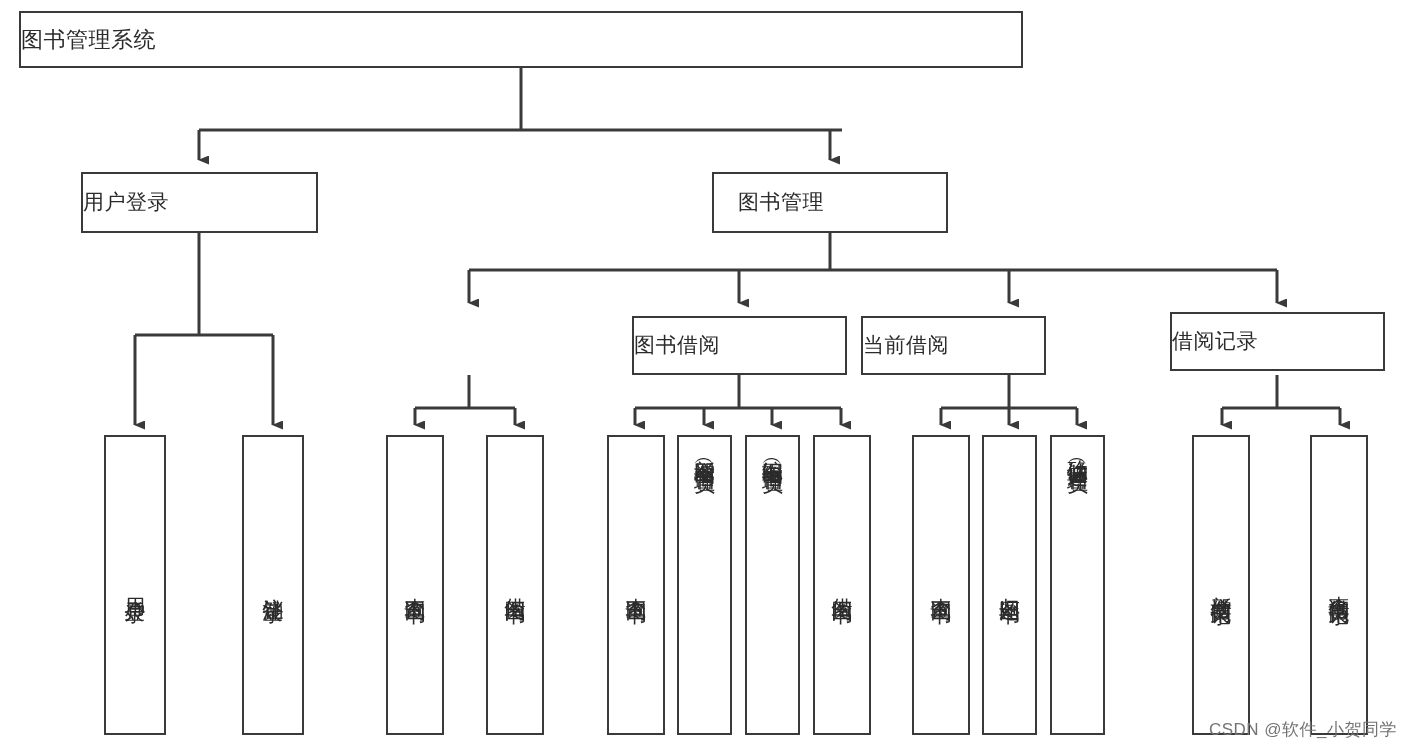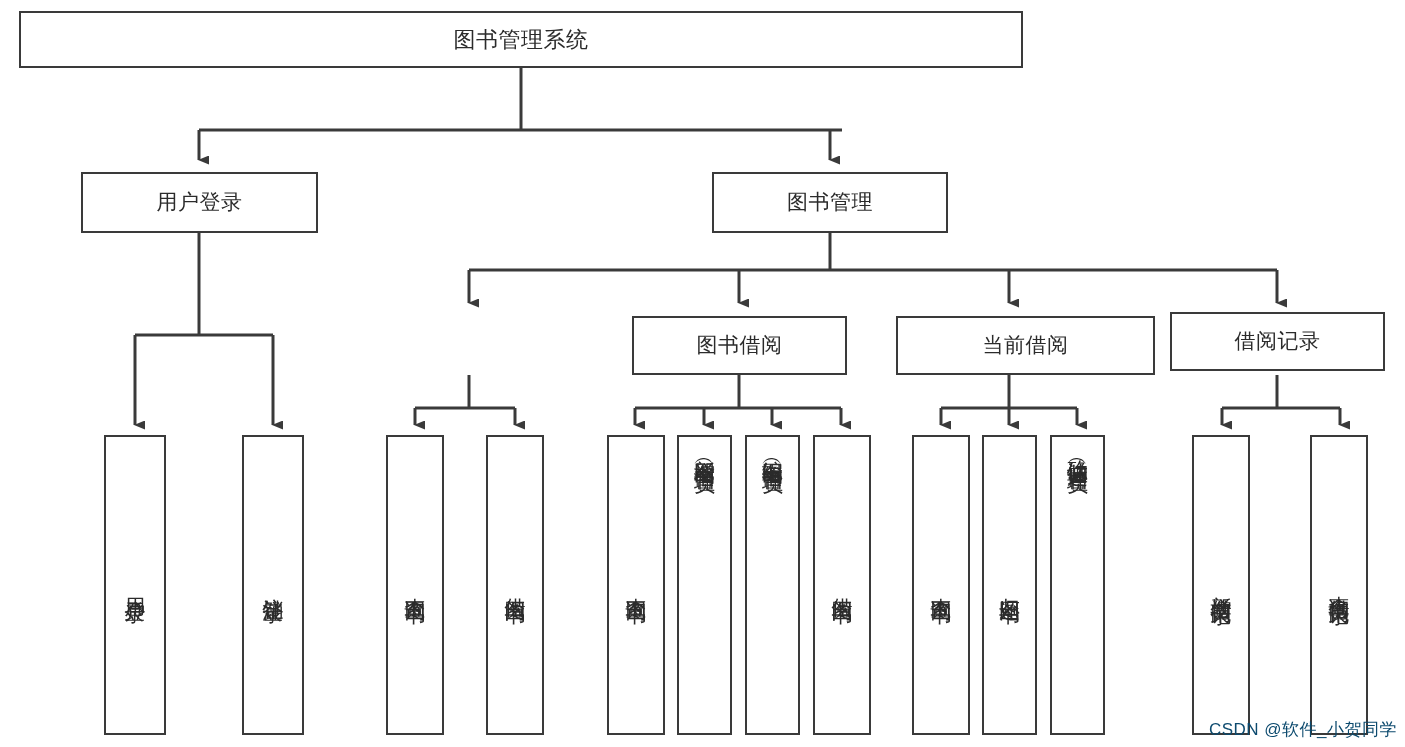--- a/index.html
+++ b/index.html
@@ -26,21 +26,20 @@
     height: 747px;
     pointer-events: none;
   }
   .node {
     position: absolute;
     box-sizing: border-box;
     background: #ffffff;
     border: 2px solid #3a3a3a;
     display: flex;
     align-items: center;
-    justify-content: center;
     color: #2b2b2b;
   }
   .node .node-label {
     display: block;
     text-align: center;
     line-height: 1.18;
     letter-spacing: 0.5px;
   }
   
   .node.horiz .node-label {
@@ -67,21 +66,21 @@
   
   .node.vert.centered {
     align-items: center;
     padding-top: 0;
   }
   #watermark {
     position: absolute;
     right: 8px;
     bottom: 6px;
     font-size: 17px;
-    color: #0c4a6e;
+    color: #737373;
     letter-spacing: 0.5px;
     white-space: nowrap;
     user-select: none;
   }
 </style>
 </head>
 <body>
 
 <div id="diagram-root">
 
@@ -136,30 +135,30 @@
   </svg>
 
   <div class="node horiz root" style="left:19px; top:11px; width:1004px; height:57px;">
     <span class="node-label">图书管理系统</span>
   </div>
 
   <div class="node horiz" style="left:81px; top:172px; width:237px; height:61px;">
     <span class="node-label">用户登录</span>
   </div>
 
-  <div class="node horiz" style="left:712px; top:172px; width:236px; height:61px;">
+  <div class="node horiz" style="left:712px; top:172px; width:236px; height:61px;padding-left:24px;">
     <span class="node-label">图书管理</span>
   </div>
 
 
   <div class="node horiz" style="left:632px; top:316px; width:215px; height:59px;font-family:Liberation Serif, serif;">
     <span class="node-label">图书借阅</span>
   </div>
 
-  <div class="node horiz" style="left:896px; top:316px; width:259px; height:59px;">
+  <div class="node horiz" style="left:861px; top:316px; width:185px; height:59px;">
     <span class="node-label">当前借阅</span>
   </div>
 
   <div class="node horiz" style="left:1170px; top:312px; width:215px; height:59px;">
     <span class="node-label">借阅记录</span>
   </div>
 
   <div class="node vert centered" style="left:104px; top:435px; width:62px; height:300px;">
     <span class="node-label">用户登录</span>
   </div>

